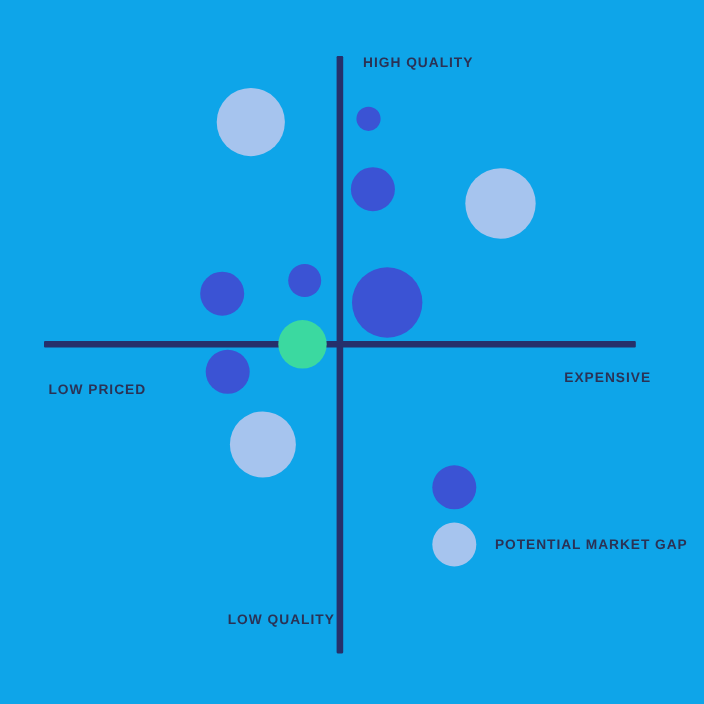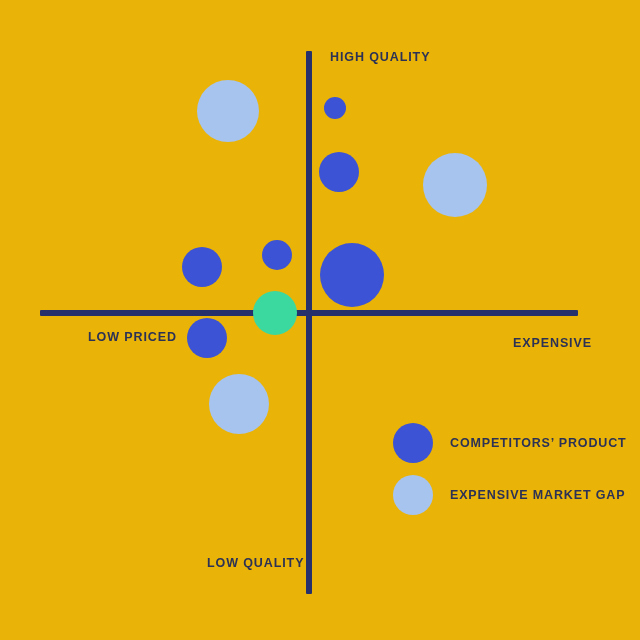--- a/index.html
+++ b/index.html
@@ -7,21 +7,21 @@
     padding: 0;
     background: #ffffff;
   }
   body {
     font-family: "Liberation Sans", sans-serif;
   }
   #map-root {
     position: relative;
     width: 640px;
     height: 640px;
-    background: #eab308;
+    background: #0ea5e9;
     overflow: hidden;
   }
   .axis {
     position: absolute;
     background: #26306b;
   }
   .axis-vertical {
     width: 6px;
     border-radius: 1px;
   }
@@ -78,21 +78,21 @@
 <div id="map-root">
 
   <div class="axis axis-vertical" style="left:306px; top:51px; height:543px;"></div>
 
   <div class="axis axis-horizontal" style="left:40px; top:310px; width:538px;"></div>
 
   <div class="axis-label" style="left:330px; top:50px;">HIGH QUALITY</div>
 
   <div class="axis-label" style="left:207px; top:556px;">LOW QUALITY</div>
 
-  <div class="axis-label" style="left:44px; top:330px;margin-left:44px;">LOW PRICED</div>
+  <div class="axis-label" style="left:44px; top:347px;">LOW PRICED</div>
 
   <div class="axis-label" style="left:513px; top:336px;">EXPENSIVE</div>
 
   <div class="bubble" style="left:197px; top:80px; width:62px; height:62px; background:#a6c4ee;"></div>
 
   <div class="bubble" style="left:324px; top:97px; width:22px; height:22px; background:#3b53d4;"></div>
 
   <div class="bubble" style="left:319px; top:152px; width:40px; height:40px; background:#3b53d4;"></div>
 
   <div class="bubble" style="left:423px; top:153px; width:64px; height:64px; background:#a6c4ee;"></div>
@@ -106,24 +106,23 @@
   <div class="bubble" style="left:253px; top:291px; width:44px; height:44px; background:#3bd9a0;"></div>
 
   <div class="bubble" style="left:187px; top:318px; width:40px; height:40px; background:#3b53d4;"></div>
 
   <div class="bubble" style="left:209px; top:374px; width:60px; height:60px; background:#a6c4ee;"></div>
 
   <div class="legend">
 
     <div class="legend-row">
       <span class="legend-swatch" style="background:#3b53d4;"></span>
-      <span class="legend-label">COMPETITORS’ PRODUCT</span>
     </div>
 
 
     <div class="legend-row">
       <span class="legend-swatch" style="background:#a6c4ee;"></span>
-      <span class="legend-label">EXPENSIVE MARKET GAP</span>
+      <span class="legend-label">POTENTIAL MARKET GAP</span>
     </div>
 
   </div>
 
 </div>
 
 </body></html>

